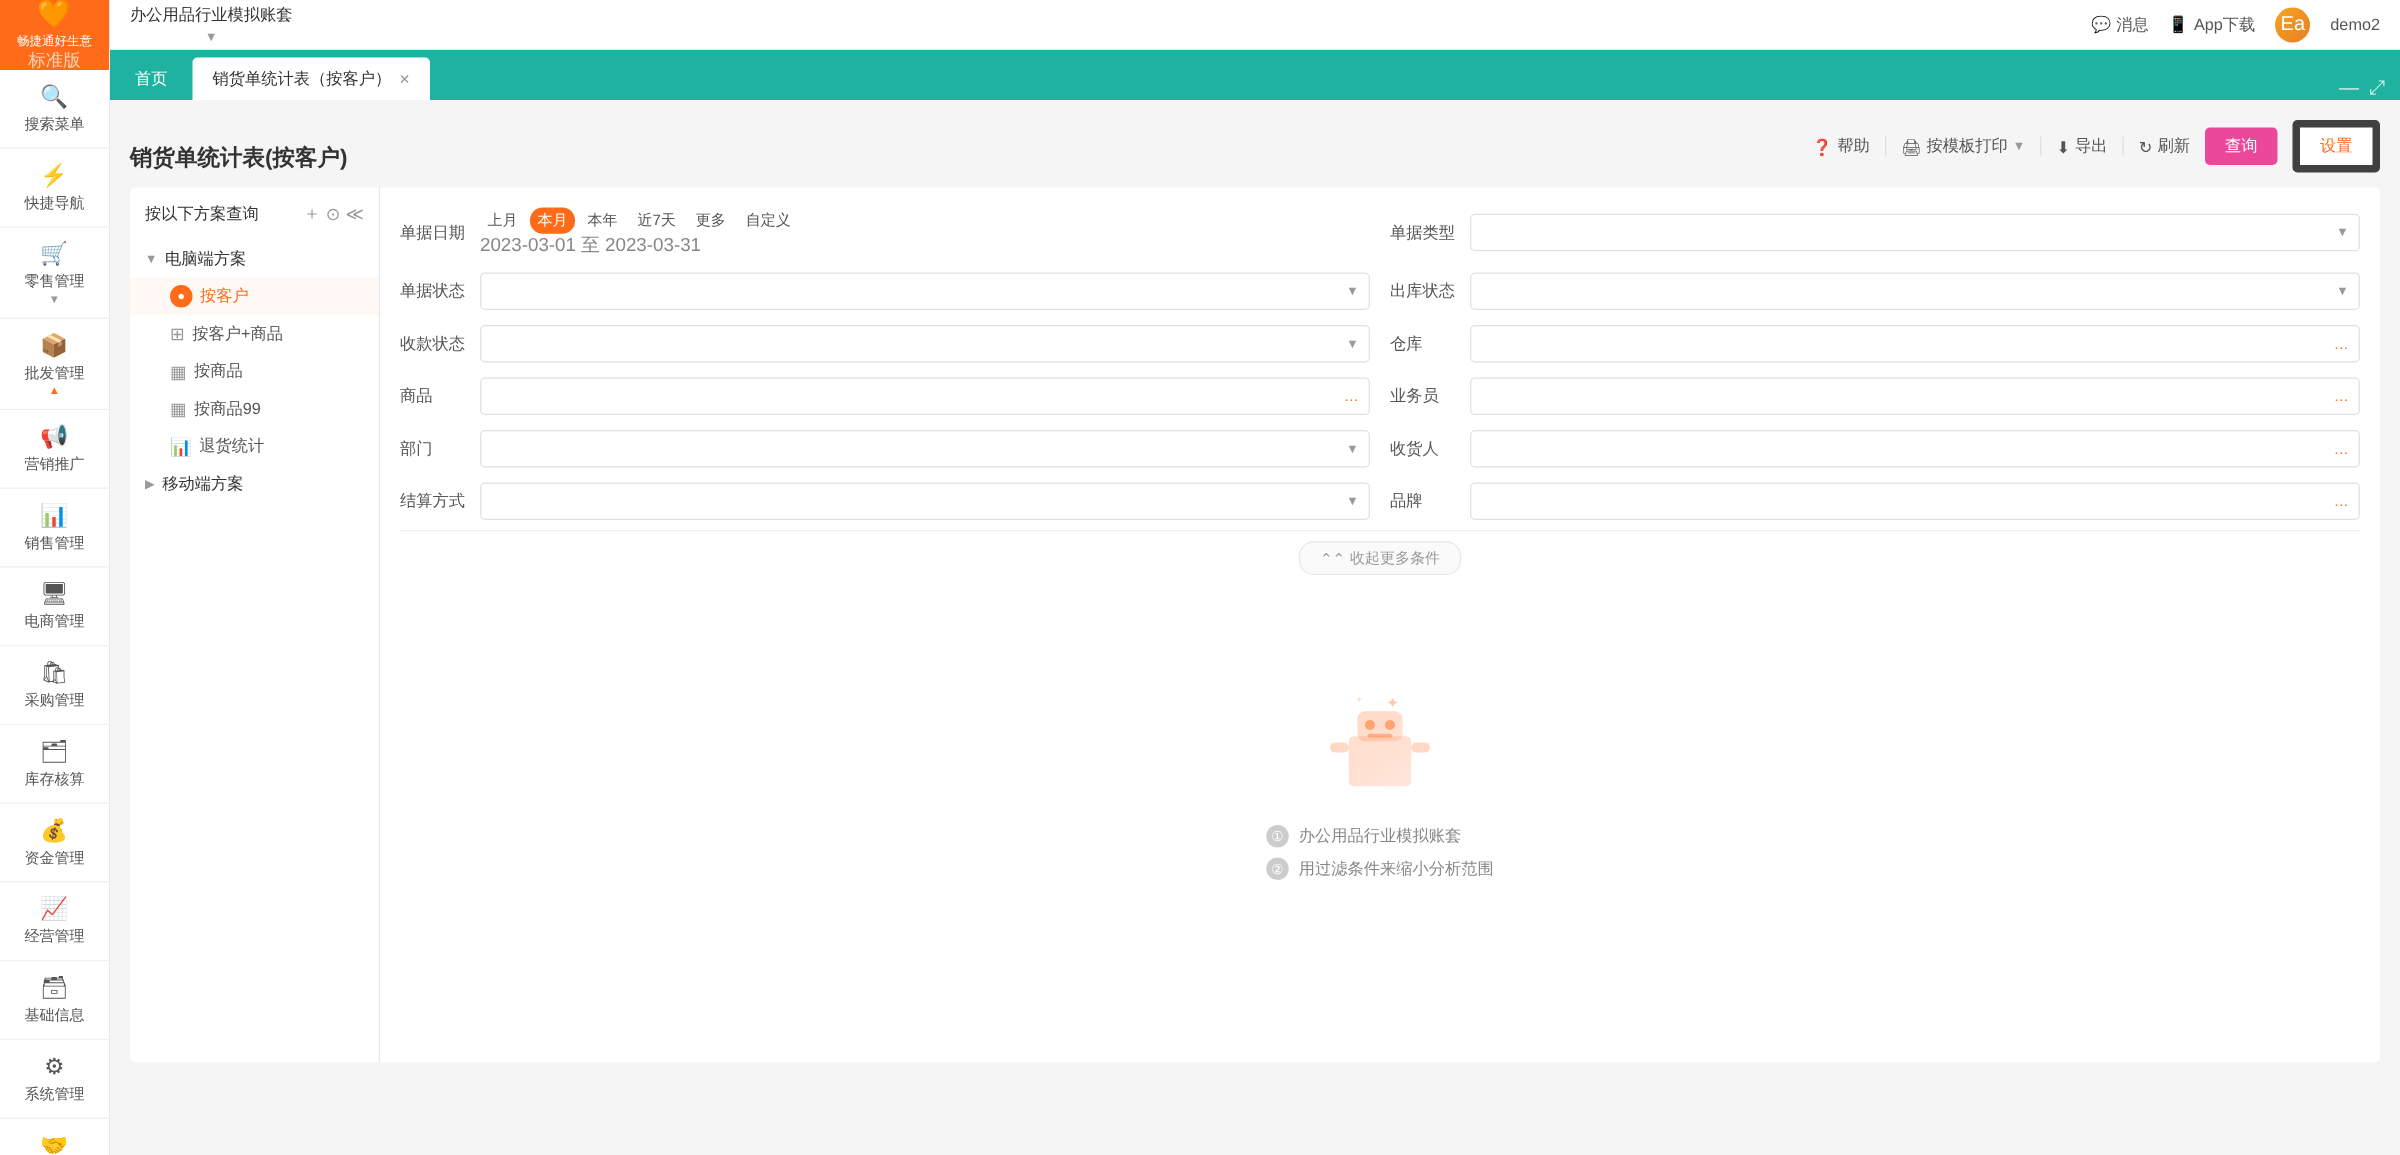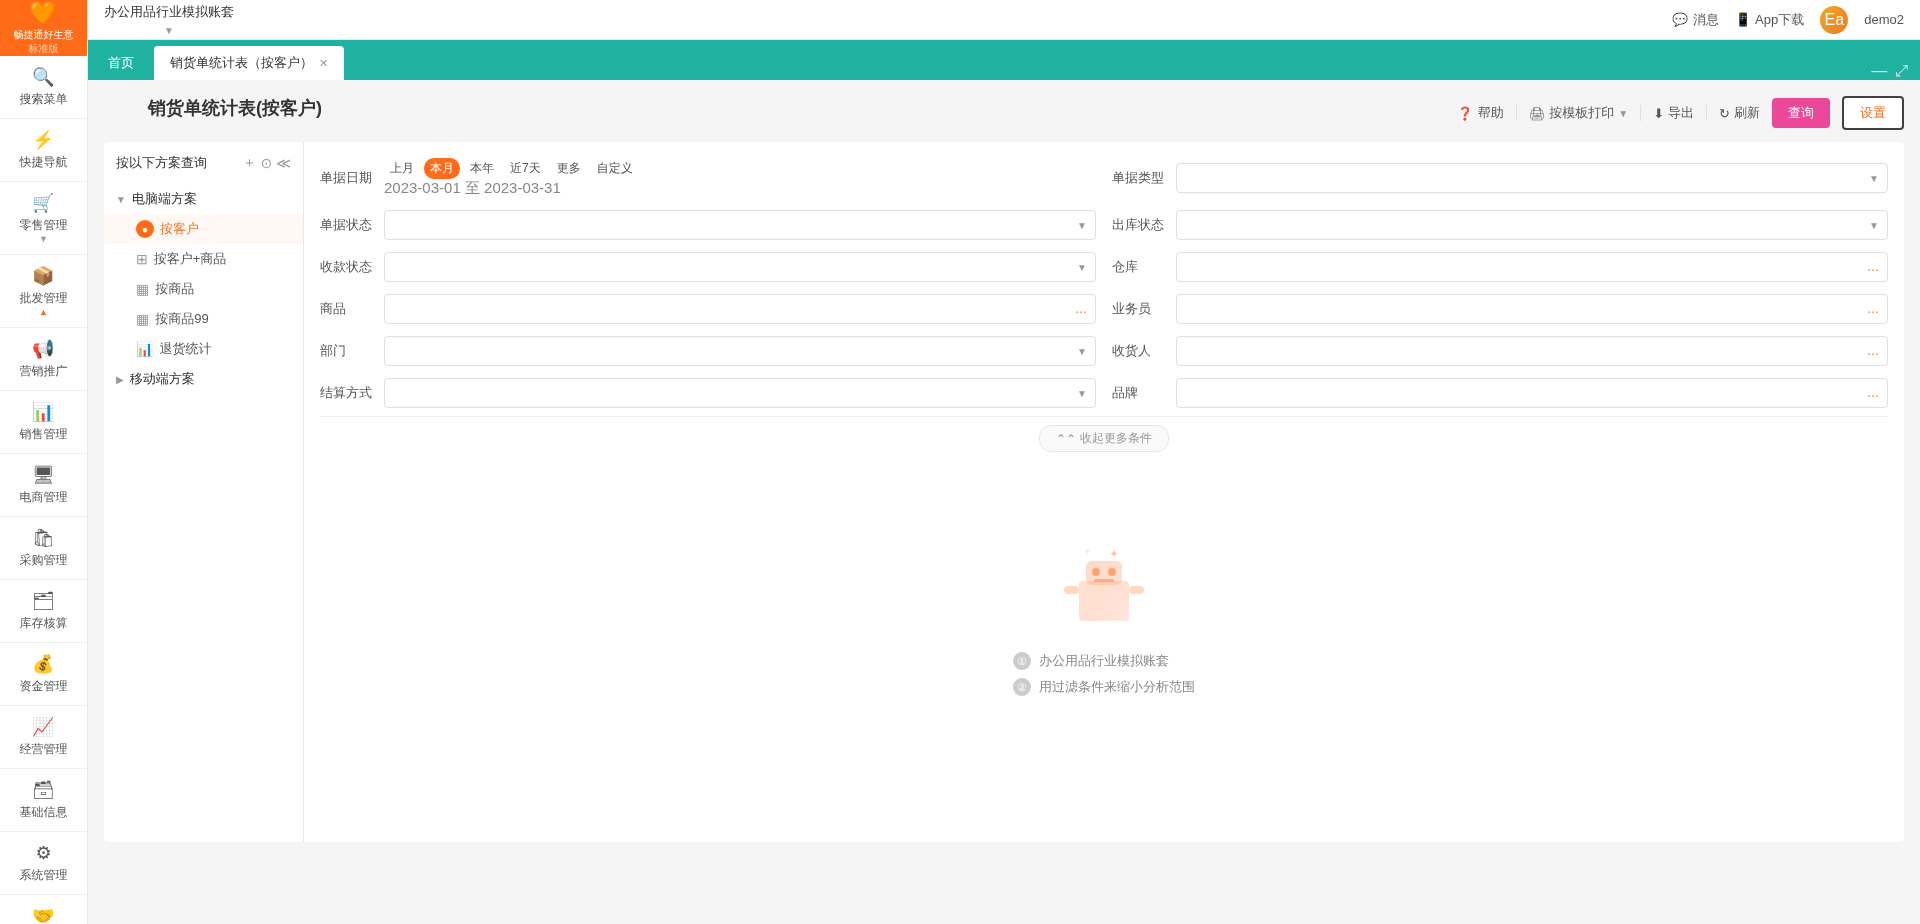--- a/index.html
+++ b/index.html
@@ -111,39 +111,38 @@
     .tab-item.home { color: #fff; }
     .tab-bar-actions { margin-left: auto; display: flex; align-items: center; gap: 8px; padding-right: 12px; }
     .tab-action-btn { color: rgba(255,255,255,0.8); cursor: pointer; font-size: 16px; }
 
     
     .content-area { flex: 1; overflow-y: auto; background: #f5f5f5; padding: 16px; }
 
     
     .page-header {
       display: flex;
-      align-items: flex-start;
+      align-items: flex-end;
       justify-content: space-between;
       margin-bottom: 12px;
-      margin-left: 44px;
     }
     .page-title { font-size: 18px; font-weight: 600; color: #333; }
     .page-actions { display: flex; align-items: center; gap: 12px; }
     .page-action-btn {
       display: flex; align-items: center; gap: 4px;
       color: #555; font-size: 13px; cursor: pointer;
     }
     .page-action-btn.primary {
       background: #ec4899; color: #fff;
       padding: 6px 16px; border-radius: 4px; border: none;
     }
     .page-action-btn.secondary {
       background: #fff; color: #ff6b18;
       padding: 6px 16px; border-radius: 4px;
-      border: 2px solid #404040;
+      border: 6px solid #404040;
     }
     .divider-v { width: 1px; height: 16px; background: #e0e0e0; }
 
     
     .content-layout { display: flex; gap: 0; background: #fff; border-radius: 4px; min-height: 700px; }
 
     
     .left-panel {
       width: 200px;
       flex-shrink: 0;
@@ -293,21 +292,21 @@
     ::-webkit-scrollbar { width: 6px; height: 6px; }
     ::-webkit-scrollbar-thumb { background: #ccc; border-radius: 3px; }
   </style>
 </head>
 <body>
 
 <div class="sidebar">
   <div class="sidebar-logo">
     <div class="logo-icon">🧡</div>
     <div style="font-size:10px;text-align:center;">畅捷通好生意</div>
-    <div style="font-size:10px;color:rgba(255,255,255,0.7);">标准版</div>
+    <div style="font-size:14px;color:rgba(255,255,255,0.7);">标准版</div>
   </div>
 
   <div class="sidebar-item">
     <span class="si-icon">🔍</span>
     <span>搜索菜单</span>
   </div>
   <div class="sidebar-item">
     <span class="si-icon">⚡</span>
     <span>快捷导航</span>
   </div>

